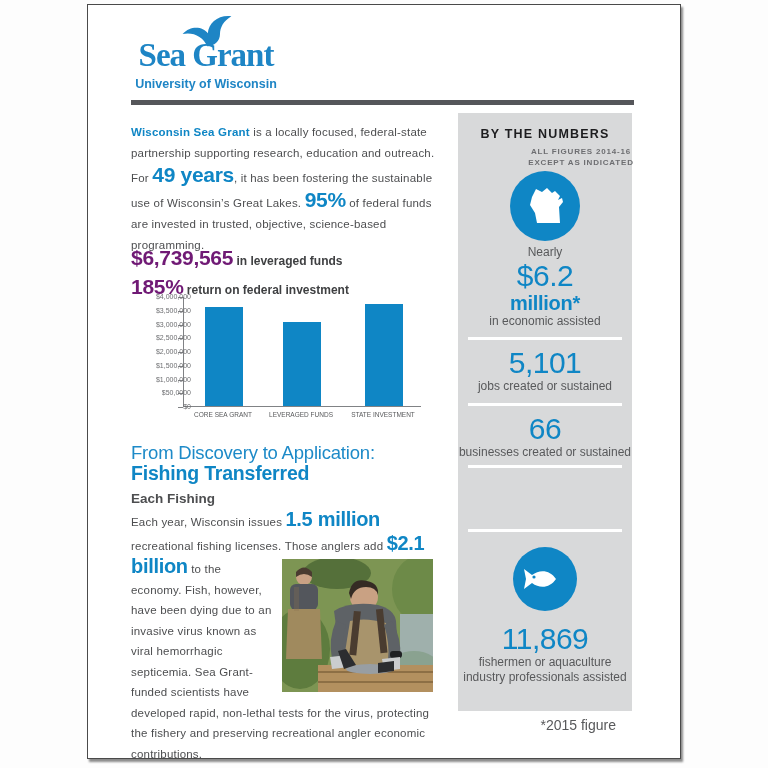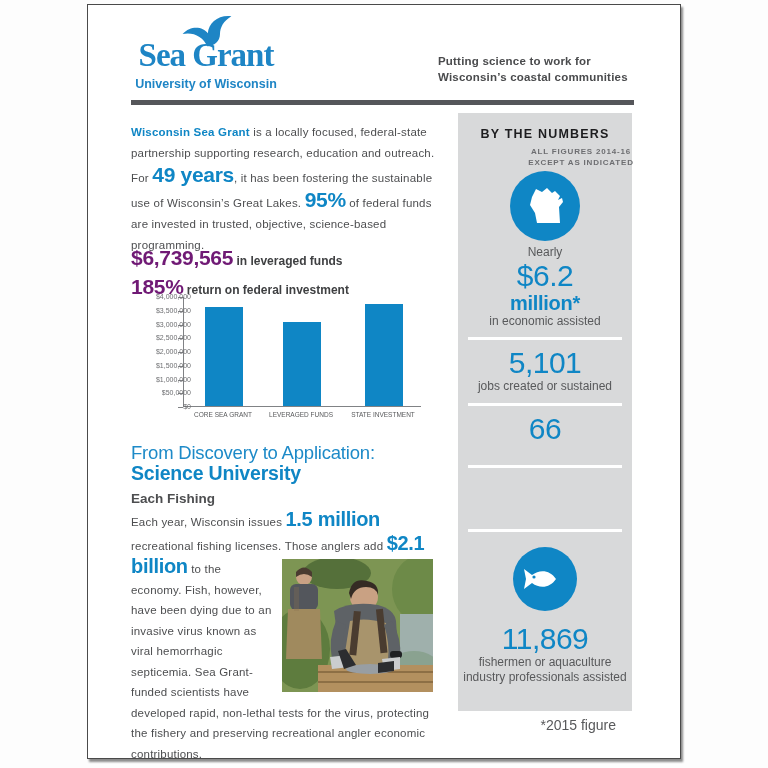--- a/index.html
+++ b/index.html
@@ -77,24 +77,20 @@
 
 <div class="canvas">
   <div class="page">
 
     <div class="logo">
       <svg class="logo-bird" viewBox="0 0 64 40">
         <path fill="#1e85c5" d="M32,40 C28,28 14,22 2,25 C12,14 27,16 33,24 C34,11 46,1 62,3 C52,9 48,17 48,25 C48,34 41,40 32,40 Z"></path>
       </svg>
       <div class="logo-name">Sea Grant</div>
       <div class="logo-sub">University of Wisconsin</div>
-    </div>
-    <div class="tagline">
-      <div>Putting science to work for</div>
-      <div>Wisconsin’s coastal communities</div>
     </div>
     <div class="header-rule"></div>
 
     <div class="intro">
       <span class="blue-bold">Wisconsin Sea Grant</span><span> is a locally focused, federal-state partnership supporting research, education and outreach. For </span><span class="big-inline">49 years</span><span>, it has been fostering the sustainable use of Wisconsin’s Great Lakes. </span><span class="big-inline">95%</span><span> of federal funds are invested in trusted, objective, science-based programming.</span>
     </div>
 
     <div class="stats">
       <div class="stat-line">
         <span class="val">$6,739,565</span><span class="lbl"> in leveraged funds</span>
@@ -127,21 +123,21 @@
         <div class="ytick" style="top: 64.75px;">$1,500,000</div>
         <div class="ytick" style="top: 78.5px;">$1,000,000</div>
         <div class="ytick" style="top: 92.25px;">$50,0000</div>
         <div class="ytick" style="top: 106px;">$0</div>
         <div class="xcat" style="left: 92px;">CORE SEA GRANT</div>
         <div class="xcat" style="left: 170px;">LEVERAGED FUNDS</div>
         <div class="xcat" style="left: 252px;">STATE INVESTMENT</div>
       </div>
 
     <div class="sec-title1">From Discovery to Application:</div>
-    <div class="sec-title2">Science University</div>
+    <div class="sec-title2">Fishing Transferred</div>
     <div class="sec-sub">Each Fishing</div>
 
     <div class="story">
       <span>Each year, Wisconsin issues </span><span class="big-inline">1.5 million</span><span> recreational fishing licenses. Those anglers add </span><span class="photo">
           <svg viewBox="0 0 151 133" preserveAspectRatio="none">
           <rect x="0" y="0" width="151" height="133" fill="#7d9553"></rect>
           <ellipse cx="18" cy="90" rx="30" ry="40" fill="#5e7c3e"></ellipse>
           <ellipse cx="140" cy="30" rx="30" ry="34" fill="#6d8a48"></ellipse>
           <rect x="118" y="55" width="33" height="60" fill="#9fb0ac"></rect>
           <ellipse cx="132" cy="110" rx="26" ry="18" fill="#8aa290"></ellipse>
@@ -201,20 +197,21 @@
 
       <div class="sb-stat" style="top:234px;">
         <div class="sb-num">5,101</div>
         <div class="sb-lbl">jobs created or sustained</div>
       </div>
 
       <div class="sb-div" style="top:290px;"></div>
 
       <div class="sb-stat" style="top:300px;">
         <div class="sb-num">66</div>
+        <div class="sb-lbl">businesses created or sustained</div>
       </div>
 
       <div class="sb-div" style="top:352px;"></div>
 
 
       <div class="sb-div" style="top:416px;"></div>
 
       <div class="circle circle-fish">
         <svg width="42" height="24" viewBox="0 0 42 24">
           <path fill="#ffffff" d="M10,12 C16,3 26,2 34,8 L42,2 L40,12 L42,22 L34,16 C26,22 16,21 10,12 Z" transform="translate(42,0) scale(-1,1)"></path>

